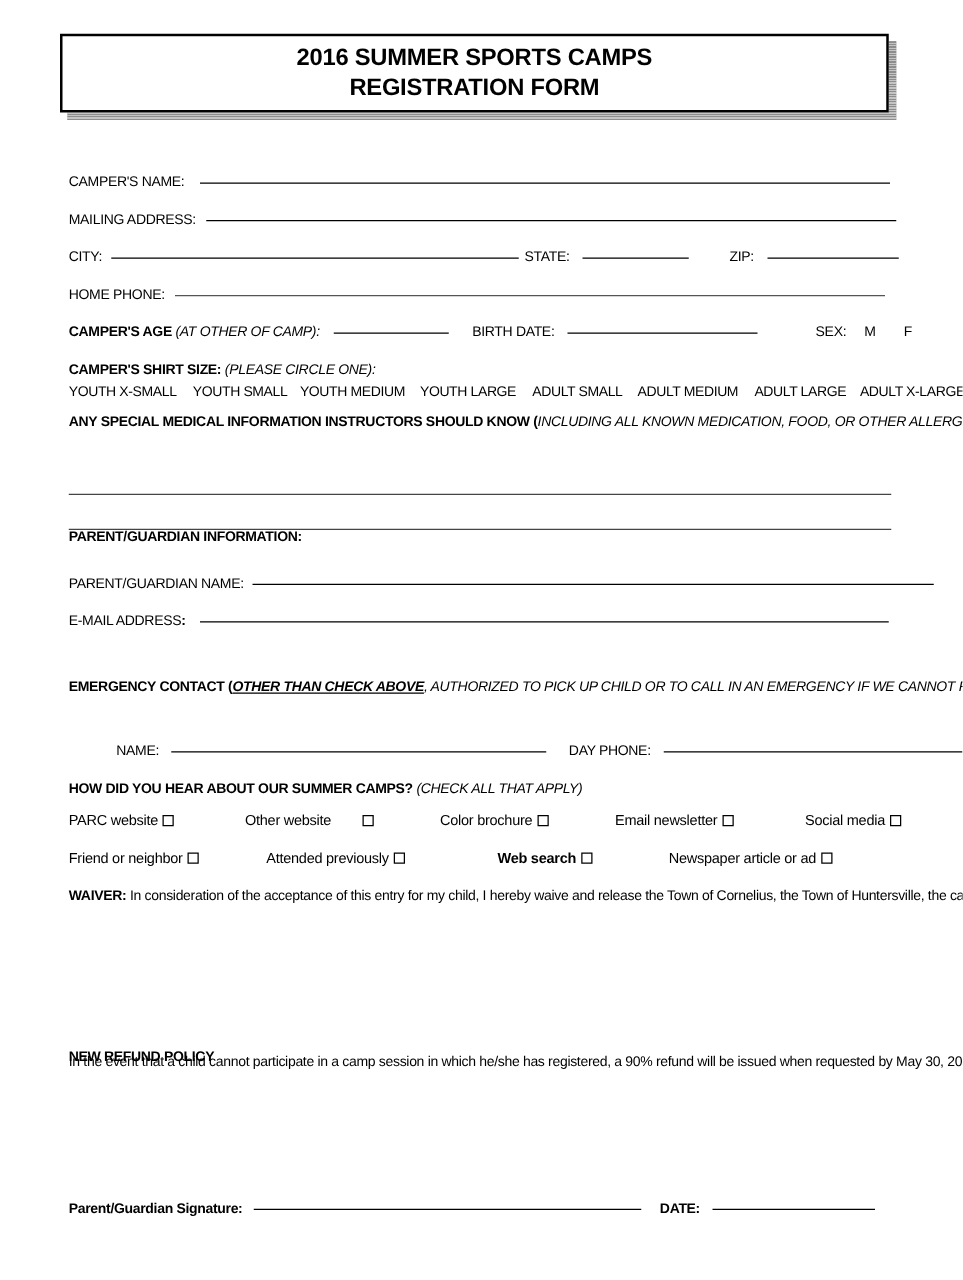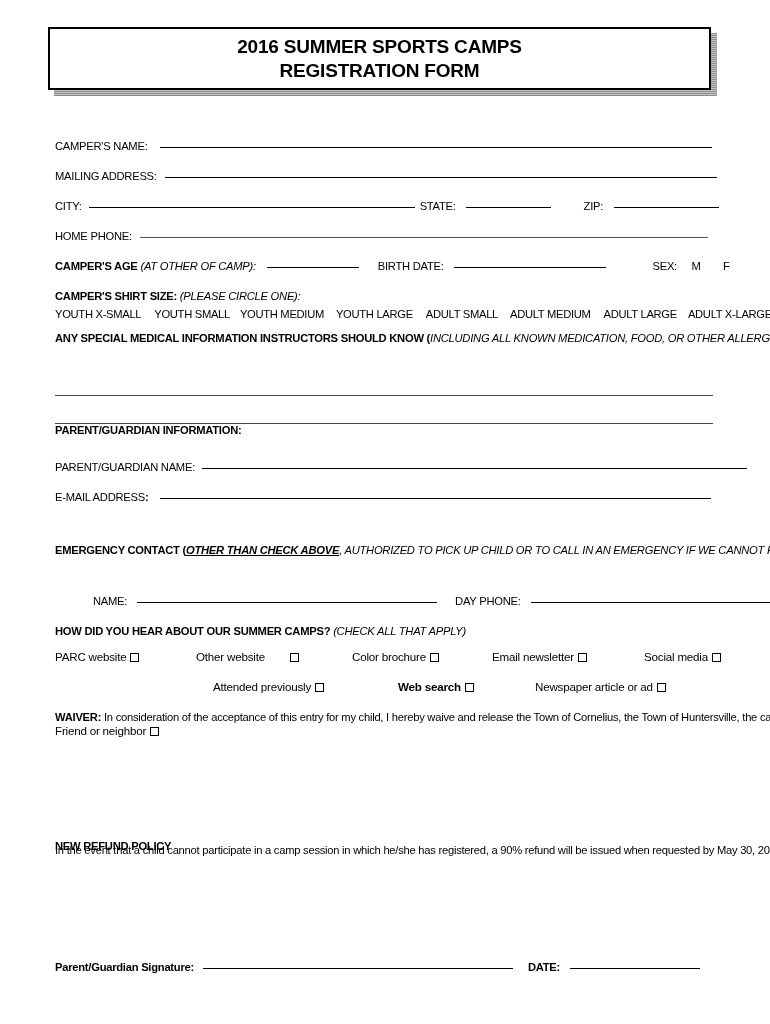--- a/index.html
+++ b/index.html
@@ -171,21 +171,21 @@
     </span>
     <span class="cbitem" style="left:437px;">
       <span>Email newsletter</span><span class="cb"></span>
     </span>
     <span class="cbitem" style="left:589px;">
       <span>Social media</span><span class="cb"></span>
     </span>
   </div>
 
   <div class="abs cbrow" style="left:55px;top:680px;width:672px;">
-    <span class="cbitem" style="left:0;margin-top:44px;">
+    <span class="cbitem" style="left:0;">
       <span>Friend or neighbor</span><span class="cb"></span>
     </span>
     <span class="cbitem" style="left:158px;">
       <span>Attended previously</span><span class="cb"></span>
     </span>
     <span class="cbitem" style="left:343px;font-weight:bold;">
       <span>Web search</span><span class="cb"></span>
     </span>
     <span class="cbitem" style="left:480px;">
       <span>Newspaper article or ad</span><span class="cb"></span>

